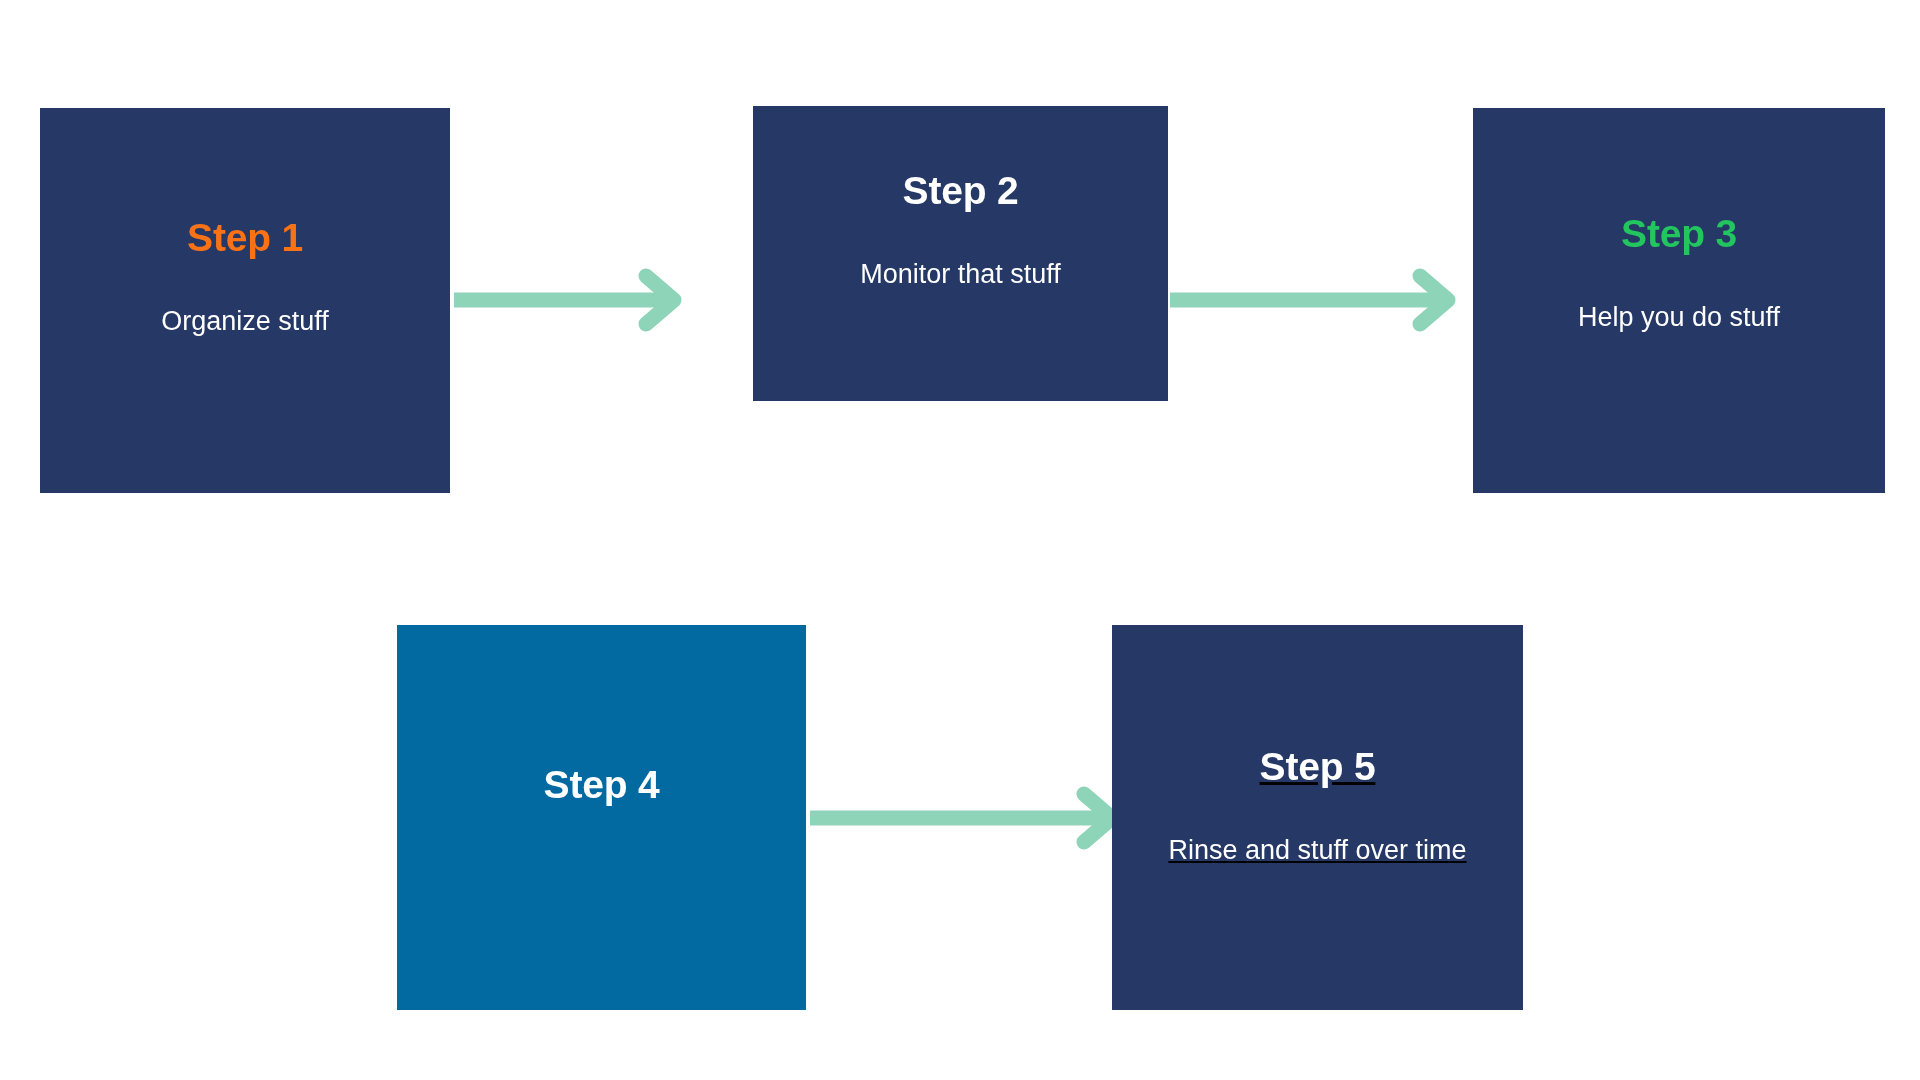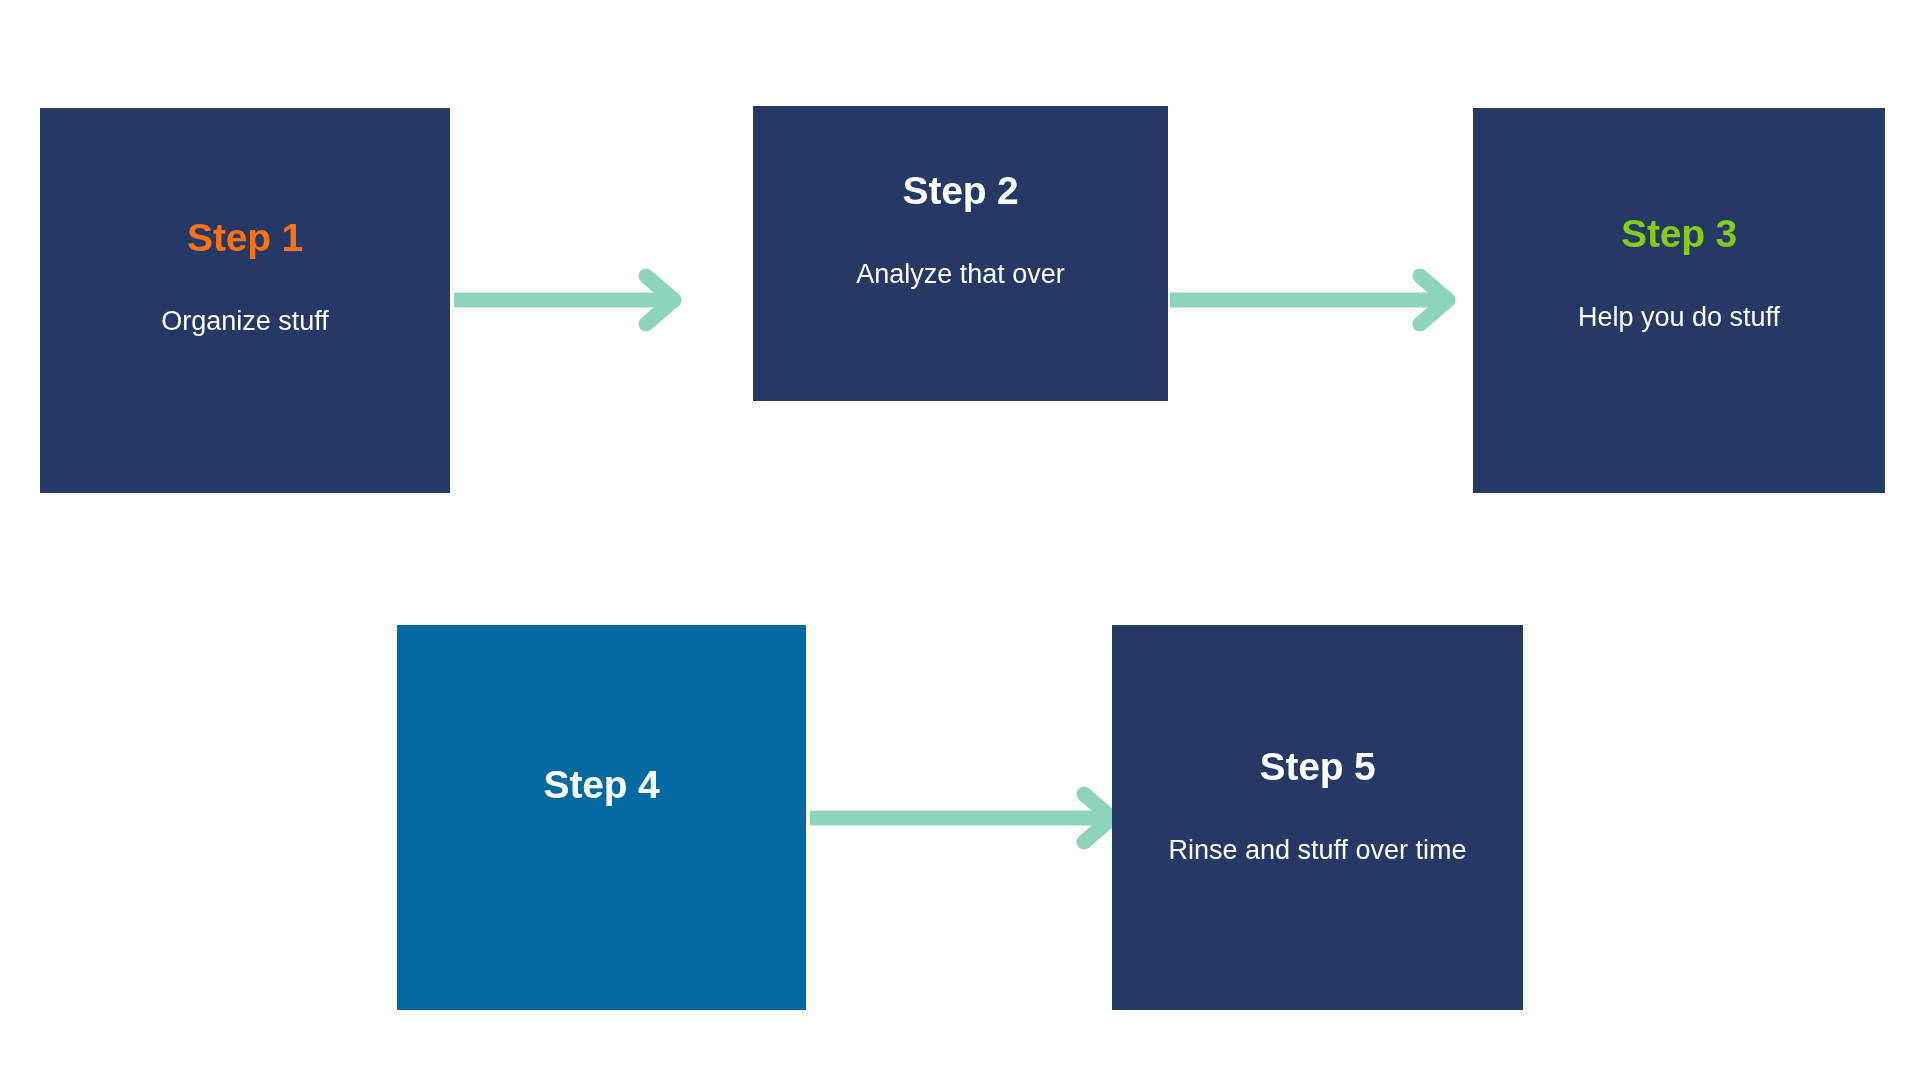--- a/index.html
+++ b/index.html
@@ -95,50 +95,50 @@
 
   <svg class="arrow" id="arrow-1" width="250" height="64" viewBox="0 0 250 64">
     <line x1="4" y1="32" x2="218" y2="32" stroke="#8ed4b8" stroke-width="15" stroke-linecap="butt"></line>
     <polyline points="196,8 224,32 196,56" fill="none" stroke="#8ed4b8" stroke-width="15" stroke-linecap="round" stroke-linejoin="round"></polyline>
   </svg>
 
   <div class="step-box" id="box-step-2" style="background: rgb(37, 56, 102);">
     <div class="inner">
       <div class="step-title" style="color: rgb(255, 255, 255);">Step 2</div>
       <div class="gap-title-desc"></div>
-      <div class="step-desc" style="color: rgb(255, 255, 255);">Analyze that over</div>
+      <div class="step-desc" style="color: rgb(255, 255, 255);">Monitor that stuff</div>
     </div>
   </div>
 
   <svg class="arrow" id="arrow-2" width="250" height="64" viewBox="0 0 250 64">
     <line x1="4" y1="32" x2="276" y2="32" stroke="#8ed4b8" stroke-width="15" stroke-linecap="butt"></line>
     <polyline points="254,8 282,32 254,56" fill="none" stroke="#8ed4b8" stroke-width="15" stroke-linecap="round" stroke-linejoin="round"></polyline>
   </svg>
 
   <div class="step-box" id="box-step-3" style="background: rgb(37, 56, 102);">
     <div class="inner">
-      <div class="step-title" style="color: #84cc16;">Step 3</div>
+      <div class="step-title" style="color: #22c55e;">Step 3</div>
       <div class="gap-title-desc"></div>
       <div class="step-desc" style="color: rgb(255, 255, 255);">Help you do stuff</div>
     </div>
   </div>
 
   <div class="step-box" id="box-step-4" style="background: #0369a1;">
     <div class="inner">
       <div class="step-title" style="color: rgb(255, 255, 255);">Step 4</div>
       <div class="gap-title-desc"></div>
     </div>
   </div>
 
   <svg class="arrow" id="arrow-3" width="320" height="64" viewBox="0 0 320 64">
     <line x1="4" y1="32" x2="300" y2="32" stroke="#8ed4b8" stroke-width="15" stroke-linecap="butt"></line>
     <polyline points="278,8 306,32 278,56" fill="none" stroke="#8ed4b8" stroke-width="15" stroke-linecap="round" stroke-linejoin="round"></polyline>
   </svg>
 
-  <div class="step-box" id="box-step-5" style="background: rgb(37, 56, 102);">
+  <div class="step-box" id="box-step-5" style="background: rgb(37, 56, 102); text-decoration: underline;">
     <div class="inner">
       <div class="step-title" style="color: rgb(255, 255, 255);">Step 5</div>
       <div class="gap-title-desc"></div>
       <div class="step-desc" style="color: rgb(255, 255, 255);">Rinse and stuff over time</div>
     </div>
   </div>
 
 </div>
 
 </body></html>

